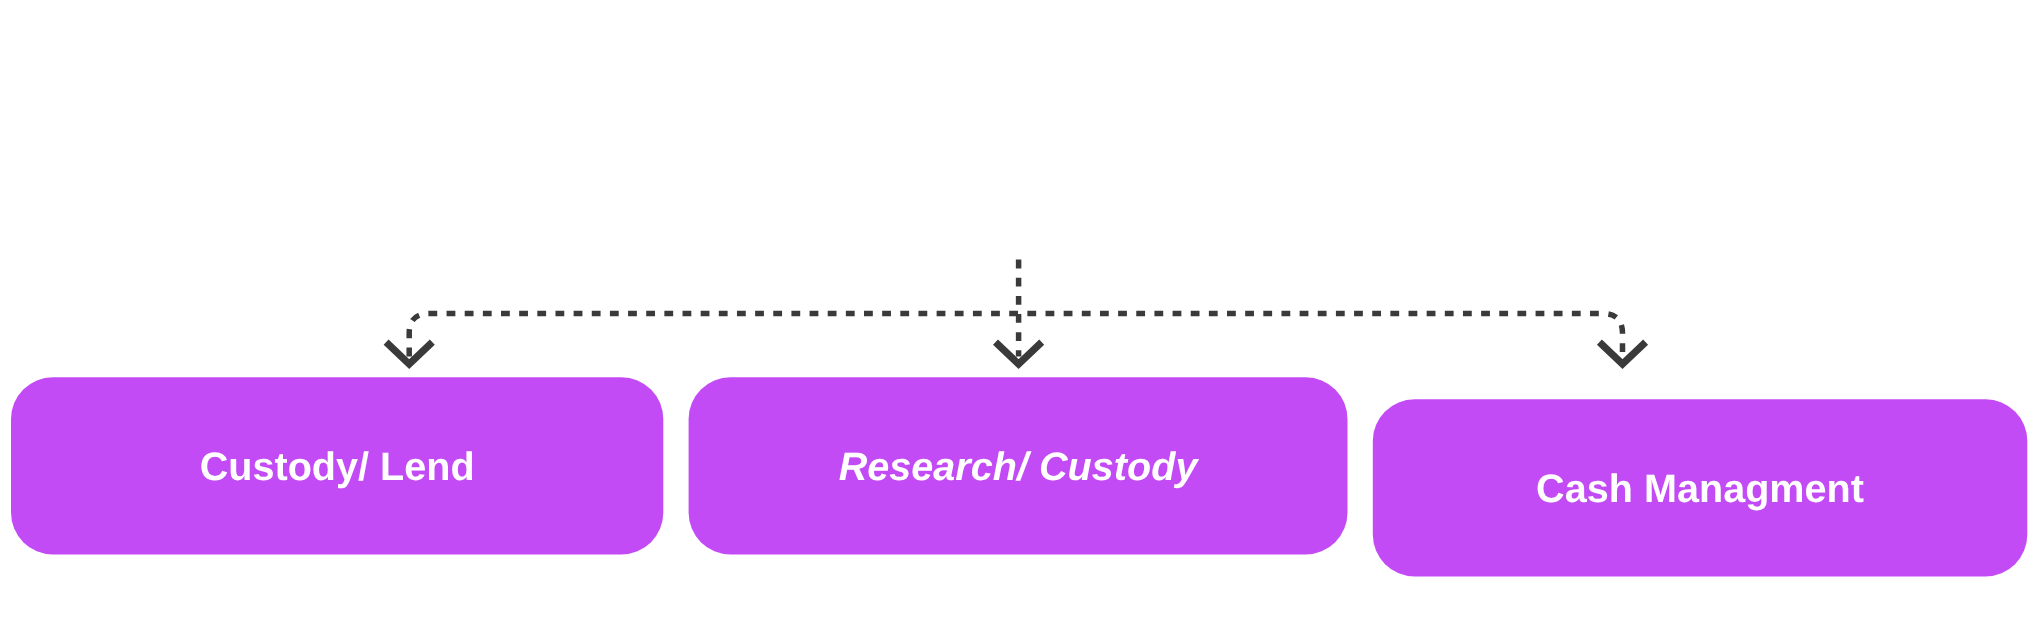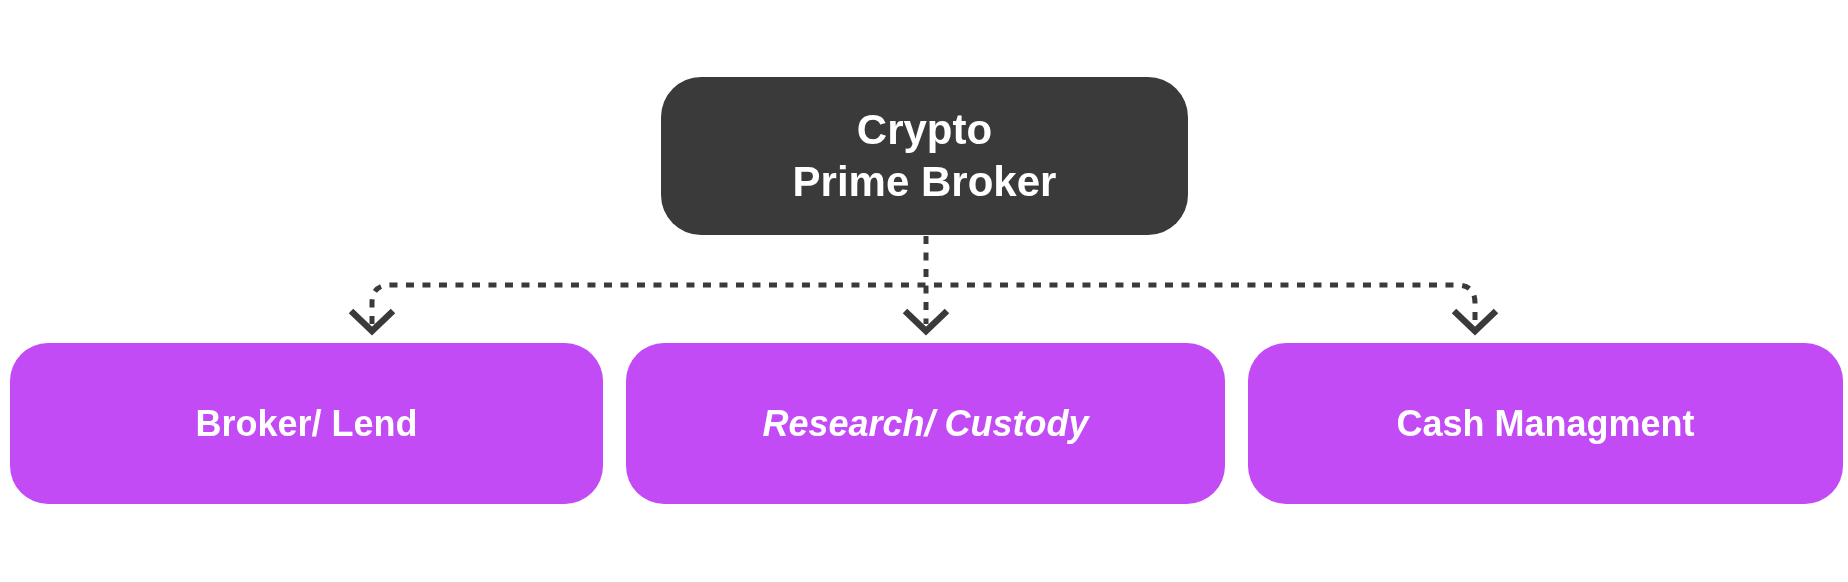--- a/index.html
+++ b/index.html
@@ -61,46 +61,42 @@
   .node-child {
     top: 343px;
     height: 161px;
     background: var(--child-bg, #c34bf5);
     border-radius: 38px;
     font-size: 36px;
     line-height: 1.2;
   }
   .node-child.c0 { left: 10px;   width: 593px; }
   .node-child.c1 { left: 626px;  width: 599px; font-style: italic; }
-  .node-child.c2 { left: 1248px; width: 595px; }
+  .node-child.c2 { left: 1248px; width: 595px; margin-top: 20px; }
   .node-label { display: block; }
 </style>
 </head>
 <body>
 
 <div class="canvas">
 
   <svg class="connector-svg" viewBox="0 0 1848 582" aria-hidden="true">
 
     <path class="dashed-line" d="M 926 236 L 926 324"></path>
 
     <path class="dashed-line" d="M 372 324 L 372 303 Q 372 285 390 285 L 1457 285 Q 1475 285 1475 303 L 1475 324"></path>
 
     <polyline class="arrowhead" points="351,311 372,331 393,311"></polyline>
     <polyline class="arrowhead" points="905,311 926,331 947,311"></polyline>
     <polyline class="arrowhead" points="1454,311 1475,331 1496,311"></polyline>
   </svg>
 
-  <div class="node node-root">
-    <span class="node-label">Crypto</span>
-    <span class="node-label">Prime Broker</span>
-  </div>
 
   <div class="node node-child c0">
-    <span class="node-label">Broker/ Lend</span>
+    <span class="node-label">Custody/ Lend</span>
   </div>
 
   <div class="node node-child c1">
     <span class="node-label">Research/ Custody</span>
   </div>
 
   <div class="node node-child c2">
     <span class="node-label">Cash Managment</span>
   </div>
 

